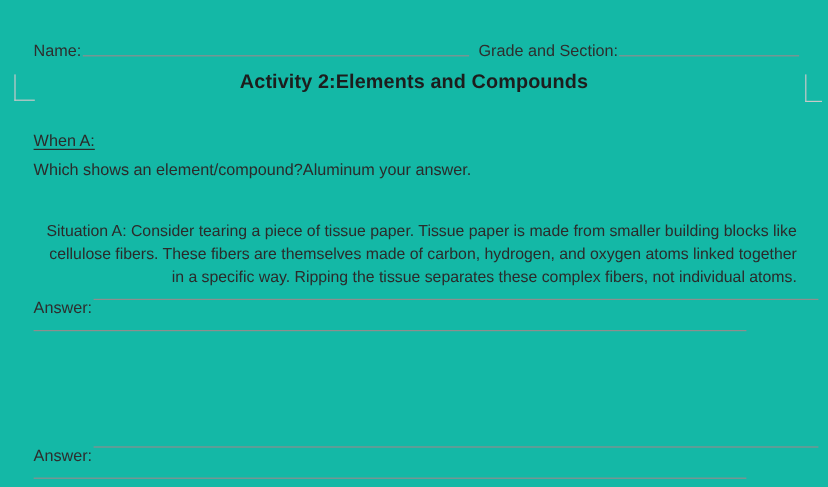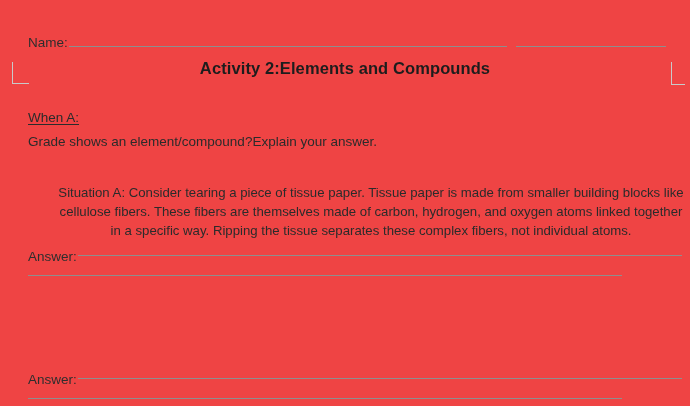--- a/index.html
+++ b/index.html
@@ -7,21 +7,21 @@
     padding: 0;
     background: #ffffff;
   }
   body {
     font-family: "Liberation Sans", sans-serif;
   }
   .page {
     position: relative;
     width: 690px;
     height: 406px;
-    background: #ef4444;
+    background: #14b8a6;
     overflow: hidden;
     color: #2b2b2b;
   }
 
   
   .corner {
     position: absolute;
     width: 16px;
     height: 21px;
     border-left: 1.5px solid #c9c9c9;
@@ -86,34 +86,33 @@
   }
 
   
   .situation {
     position: absolute;
     left: 28px;
     width: 636px;
     font-size: 13.2px;
     line-height: 19px;
     color: #2b2b2b;
-    text-align: center;
-    margin-left: 25px;
+    text-align: right;
   }
   .situation.a { top: 183px; }
   .situation.b { top: 308px; }
 
   
   .answer-block { position: absolute; left: 28px; width: 654px; }
   .answer-block.a { top: 249px; }
   .answer-block.b { top: 372px; }
 
   .answer-line-1 {
     display: flex;
-    align-items: center;
+    align-items: flex-start;
     font-size: 13.5px;
     white-space: nowrap;
   }
   .answer-line-1 .fill-rule { margin-bottom: 2px; }
   .answer-line-2 {
     margin-top: 11px;
     width: 594px;
     height: 0;
     border-bottom: 1.4px solid #8e8e8e;
   }
@@ -123,28 +122,29 @@
 
 <div class="page">
 
   <div class="corner left"></div>
   <div class="corner right"></div>
 
   <div class="header-row">
     <span class="field-label">Name:</span>
     <span class="fill-rule"></span>
     <span class="gap-sep"></span>
+    <span class="field-label">Grade and Section:</span>
     <span class="fill-rule grade"></span>
   </div>
 
   <div class="title">Activity 2:Elements and Compounds</div>
 
   <div class="part-heading">When A:</div>
 
-  <div class="prompt">Grade shows an element/compound?Explain your answer.</div>
+  <div class="prompt">Which shows an element/compound?Aluminum your answer.</div>
 
   <div class="situation a">Situation A: Consider tearing a piece of tissue paper. Tissue paper is made from smaller building blocks like cellulose fibers. These fibers are themselves made of carbon, hydrogen, and oxygen atoms linked together in a specific way. Ripping the tissue separates these complex fibers, not individual atoms.</div>
 
   <div class="answer-block a">
     <div class="answer-line-1">
       <span class="field-label">Answer:</span>
       <span class="fill-rule"></span>
     </div>
     <div class="answer-line-2"></div>
   </div>

